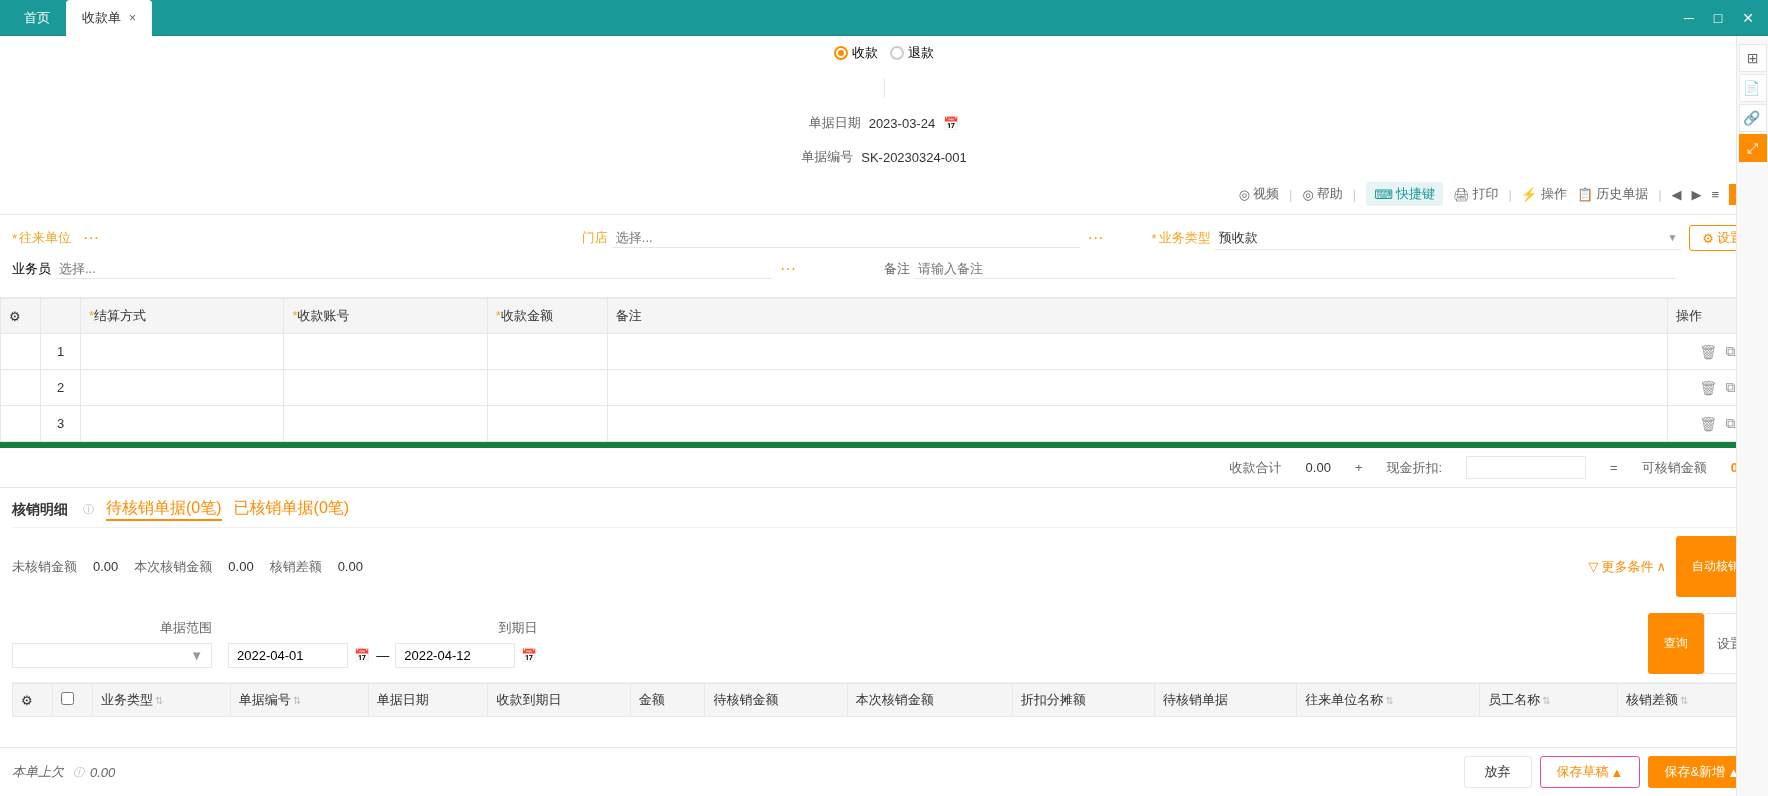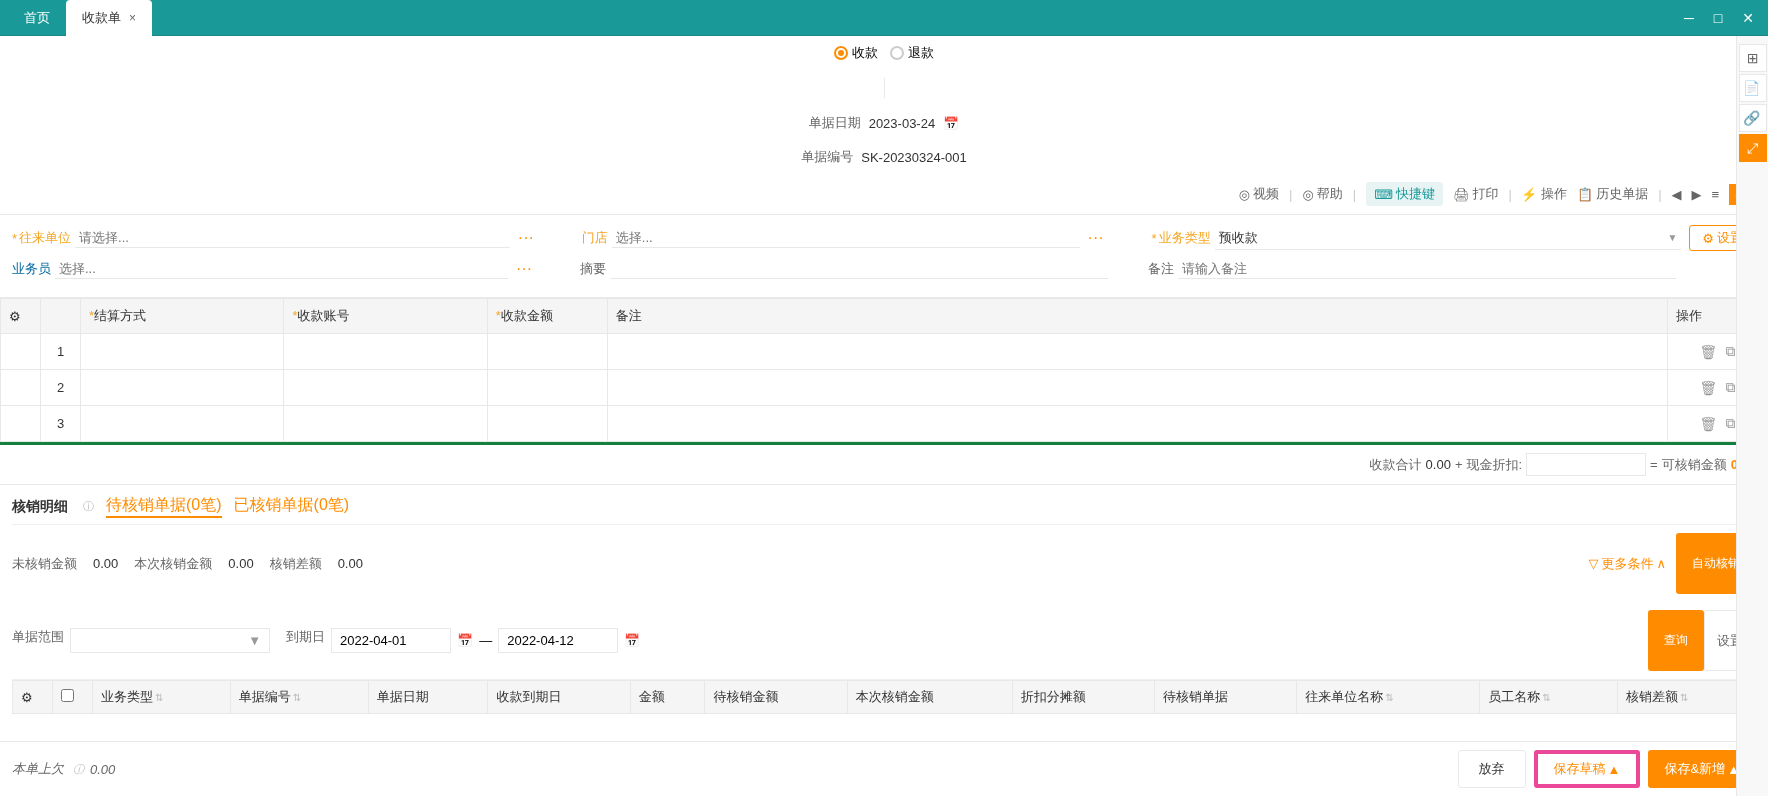--- a/index.html
+++ b/index.html
@@ -53,56 +53,56 @@
     .table-container { width: 100%; border-collapse: collapse; }
     .table-header { background: #f5f5f5; }
     .table-header th { padding: 8px 8px; text-align: left; border: 1px solid #e8e8e8; color: #333; font-weight: normal; font-size: 12px; white-space: nowrap; }
     .table-body td { padding: 6px 8px; border: 1px solid #e8e8e8; color: #333; height: 36px; }
     .row-num { color: #666; text-align: center; width: 40px; }
     .op-btns { display: flex; gap: 4px; justify-content: center; }
     .op-btn { background: none; border: none; cursor: pointer; color: #999; font-size: 14px; padding: 2px; }
     .settings-col { width: 40px; text-align: center; }
 
     
-    .summary-row { display: flex; align-items: center; padding: 8px 12px; justify-content: flex-end; gap: 4px; font-size: 13px; border-top: 3px solid #15803d; }
+    .summary-row { display: flex; align-items: center; padding: 8px 12px; justify-content: flex-end; gap: 24px; font-size: 13px; border-top: 6px solid #15803d; }
     .summary-label { color: #666; }
     .summary-value { color: #333; }
     .summary-input { width: 120px; border: 1px solid #e8e8e8; padding: 3px 6px; outline: none; }
     .summary-result { color: #ff8c00; font-weight: bold; }
 
     
     .writeoff-section { background: #fff; flex: 1; overflow: hidden; display: flex; flex-direction: column; padding: 0 12px; }
     .writeoff-header { display: flex; align-items: center; gap: 12px; padding: 10px 0 6px 0; border-bottom: 1px solid #f0f0f0; }
     .writeoff-title { font-size: 14px; font-weight: bold; color: #333; }
     .writeoff-tab { color: #ff8c00; font-size: 16px; cursor: pointer; border-bottom: 2px solid transparent; }
     .writeoff-tab.active { border-bottom-color: #ff8c00; }
     .writeoff-stats { display: flex; align-items: center; gap: 16px; padding: 8px 0; font-size: 12px; color: #666; }
     .stat-value { color: #333; }
 
     .filter-row { display: flex; align-items: center; gap: 16px; padding: 8px 0; border-bottom: 1px solid #f0f0f0; }
-    .filter-field { display: flex; align-items: flex-start; gap: 6px; }
+    .filter-field { display: flex; align-items: flex-end; gap: 6px; flex-direction: column; }
     .filter-label { color: #666; white-space: nowrap; }
     .filter-select { border: 1px solid #e8e8e8; padding: 4px 8px; outline: none; display: flex; align-items: center; gap: 4px; cursor: pointer; min-width: 200px; background: #fff; }
     .filter-input { border: 1px solid #e8e8e8; padding: 4px 8px; outline: none; width: 120px; }
     .more-btn { color: #ff8c00; cursor: pointer; font-size: 12px; display: flex; align-items: center; gap: 3px; }
     .query-btn { background: #ff8c00; color: #fff; border: none; padding: 22px 16px; border-radius: 3px; cursor: pointer; font-size: 12px; }
     .set-btn { background: #fff; border: 1px solid #e8e8e8; color: #666; padding: 5px 12px; border-radius: 3px; cursor: pointer; font-size: 13px; }
 
     
     .detail-table-wrap { overflow-x: auto; flex: 1; }
     .detail-table { width: 100%; border-collapse: collapse; }
     .detail-table th { background: #f5f5f5; padding: 7px 8px; border: 1px solid #e8e8e8; font-weight: normal; font-size: 12px; color: #333; white-space: nowrap; text-align: left; }
     .sort-icon { color: #bbb; font-size: 10px; margin-left: 2px; }
 
     
     .bottom-bar { display: flex; align-items: center; padding: 8px 12px; background: #fff; border-top: 1px solid #e8e8e8; }
     .bottom-info { display: flex; align-items: center; gap: 6px; font-size: 12px; color: #666; font-style: italic; }
     .bottom-actions { margin-left: auto; display: flex; gap: 8px; }
     .btn-discard { background: #fff; border: 1px solid #e8e8e8; color: #333; padding: 6px 20px; border-radius: 3px; cursor: pointer; font-size: 13px; }
-    .btn-draft { background: #fff; border: 4px solid #ec4899; color: #ff8c00; padding: 6px 16px; border-radius: 3px; cursor: pointer; font-size: 13px; display: flex; align-items: center; gap: 2px; }
+    .btn-draft { background: #fff; border: 1px solid #ec4899; color: #ff8c00; padding: 6px 16px; border-radius: 3px; cursor: pointer; font-size: 13px; display: flex; align-items: center; gap: 2px; }
     .btn-save { background: #ff8c00; color: #fff; border: none; padding: 6px 16px; border-radius: 3px; cursor: pointer; font-size: 13px; display: flex; align-items: center; gap: 2px; }
 
     
     .right-sidebar { position: fixed; right: 0; top: 36px; width: 32px; display: flex; flex-direction: column; align-items: center; gap: 2px; padding-top: 8px; background: #f8f8f8; border-left: 1px solid #e8e8e8; height: calc(796px - 36px); }
     .sidebar-btn { width: 28px; height: 28px; display: flex; align-items: center; justify-content: center; background: #fff; border: 1px solid #e8e8e8; cursor: pointer; color: #666; font-size: 14px; }
     .sidebar-btn.orange { background: #ff8c00; color: #fff; border-color: #ff8c00; }
 
     .info-icon { color: #bbb; font-size: 11px; cursor: pointer; margin-left: 3px; }
     .date-range { display: flex; align-items: center; gap: 6px; }
   </style>
@@ -182,21 +182,20 @@
       <div class="toolbar-right-item" style="background:#ff8c00;color:#fff;padding:3px 6px;">8≡</div>
     </div>
   </div>
 
   <div class="form-area">
     <div class="form-row">
 
       <div class="form-field" style="flex:2;">
         <span class="required-star">*</span>
         <span class="form-label">往来单位</span>
-        <input class="form-input" type="text" placeholder="请选择..." style="">
         <span class="form-more">···</span>
       </div>
       <div class="field-separator"></div>
 
       <div class="form-field" style="flex:2;">
         <span class="form-label">门店</span>
         <input class="form-input" type="text" placeholder="选择..." style="">
         <span class="form-more">···</span>
       </div>
       <div class="field-separator"></div>
@@ -210,30 +209,26 @@
         </div>
       </div>
       <button class="settings-btn">
         <span>⚙</span>
         <span>设置</span>
       </button>
     </div>
     <div class="form-row">
 
       <div class="form-field" style="flex:2;">
-        <span class="form-label" style="color:#0369a1;">业务员</span>
+        <span class="form-label" style="color:#000000;">业务员</span>
         <input class="form-input" type="text" placeholder="选择..." style="">
         <span class="form-more">···</span>
       </div>
       <div class="field-separator"></div>
 
-      <div class="form-field" style="flex:2;">
-        <span class="form-label" style="color:#666;">摘要</span>
-        <input class="form-input" type="text" style="">
-      </div>
       <div class="field-separator"></div>
 
       <div class="form-field" style="flex:2;">
         <span class="form-label" style="color:#666;">备注</span>
         <input class="form-input" type="text" placeholder="请输入备注" style="">
       </div>
       <div style="width:80px;"></div>
     </div>
   </div>
 

